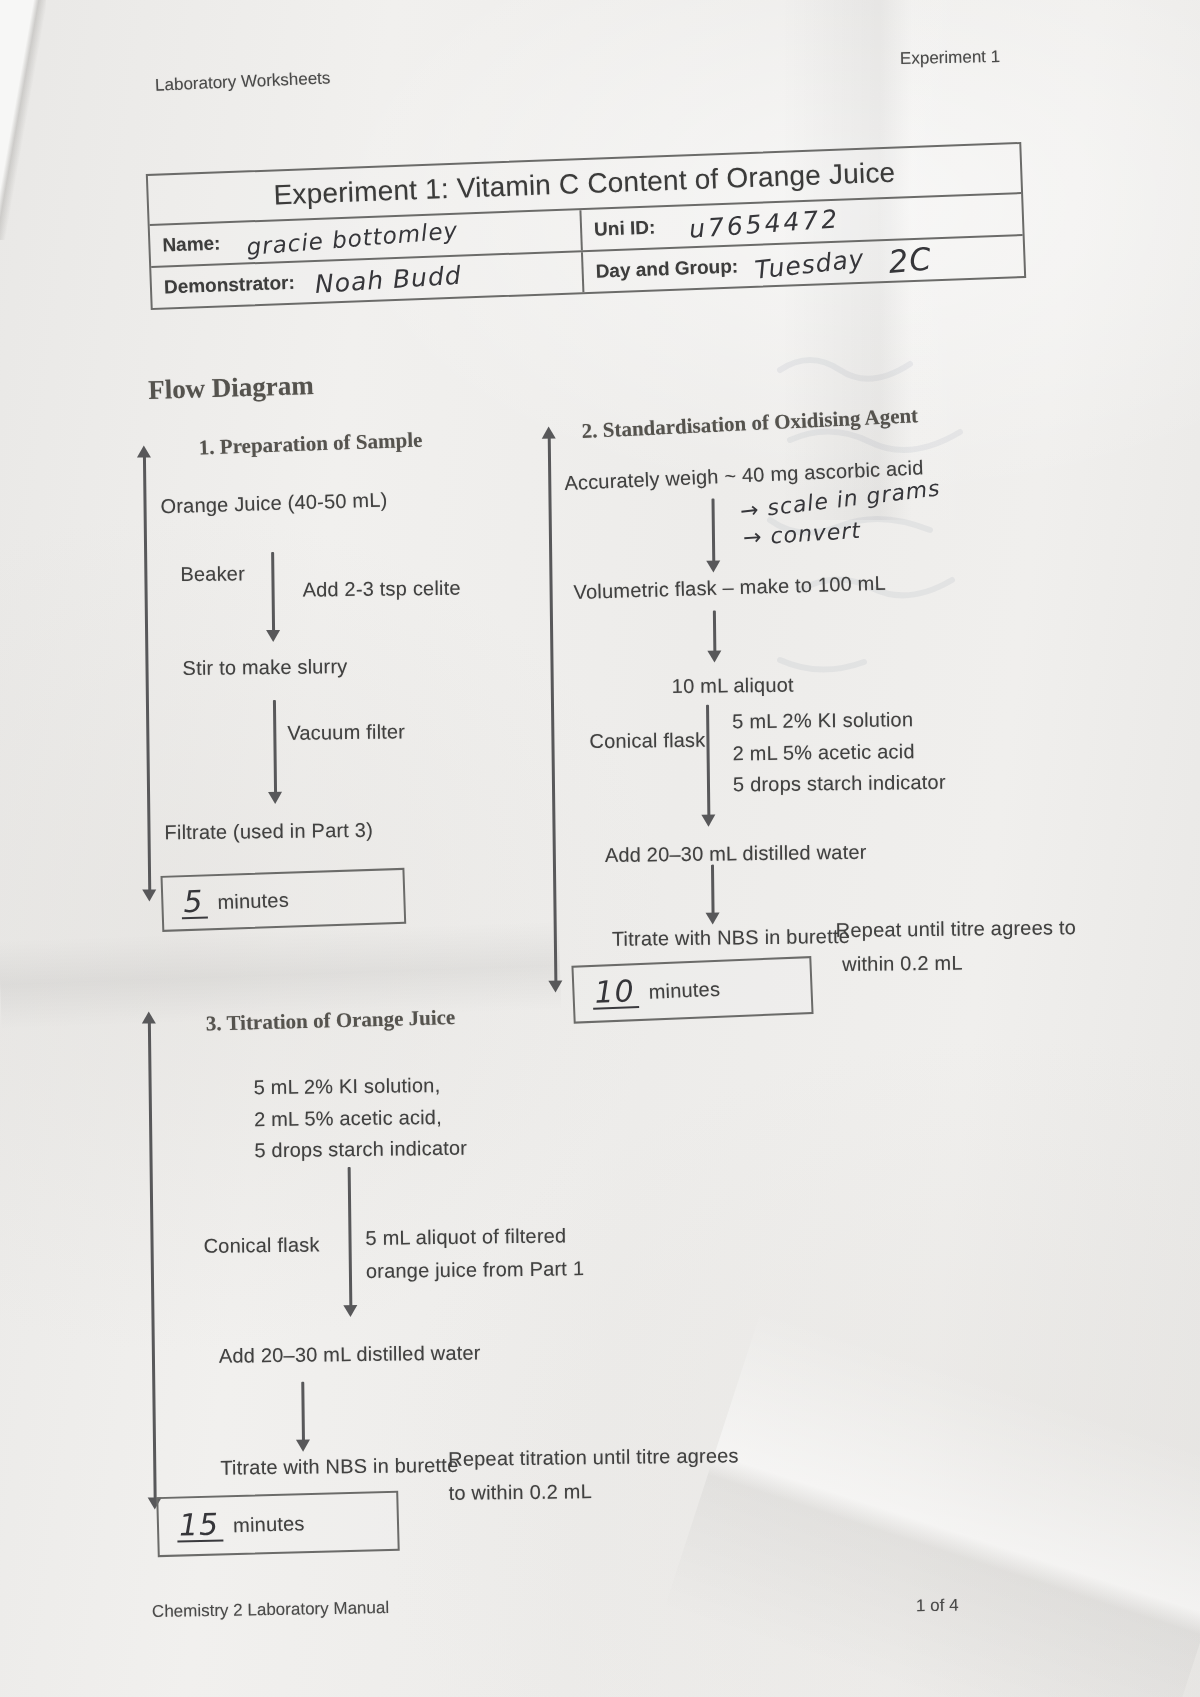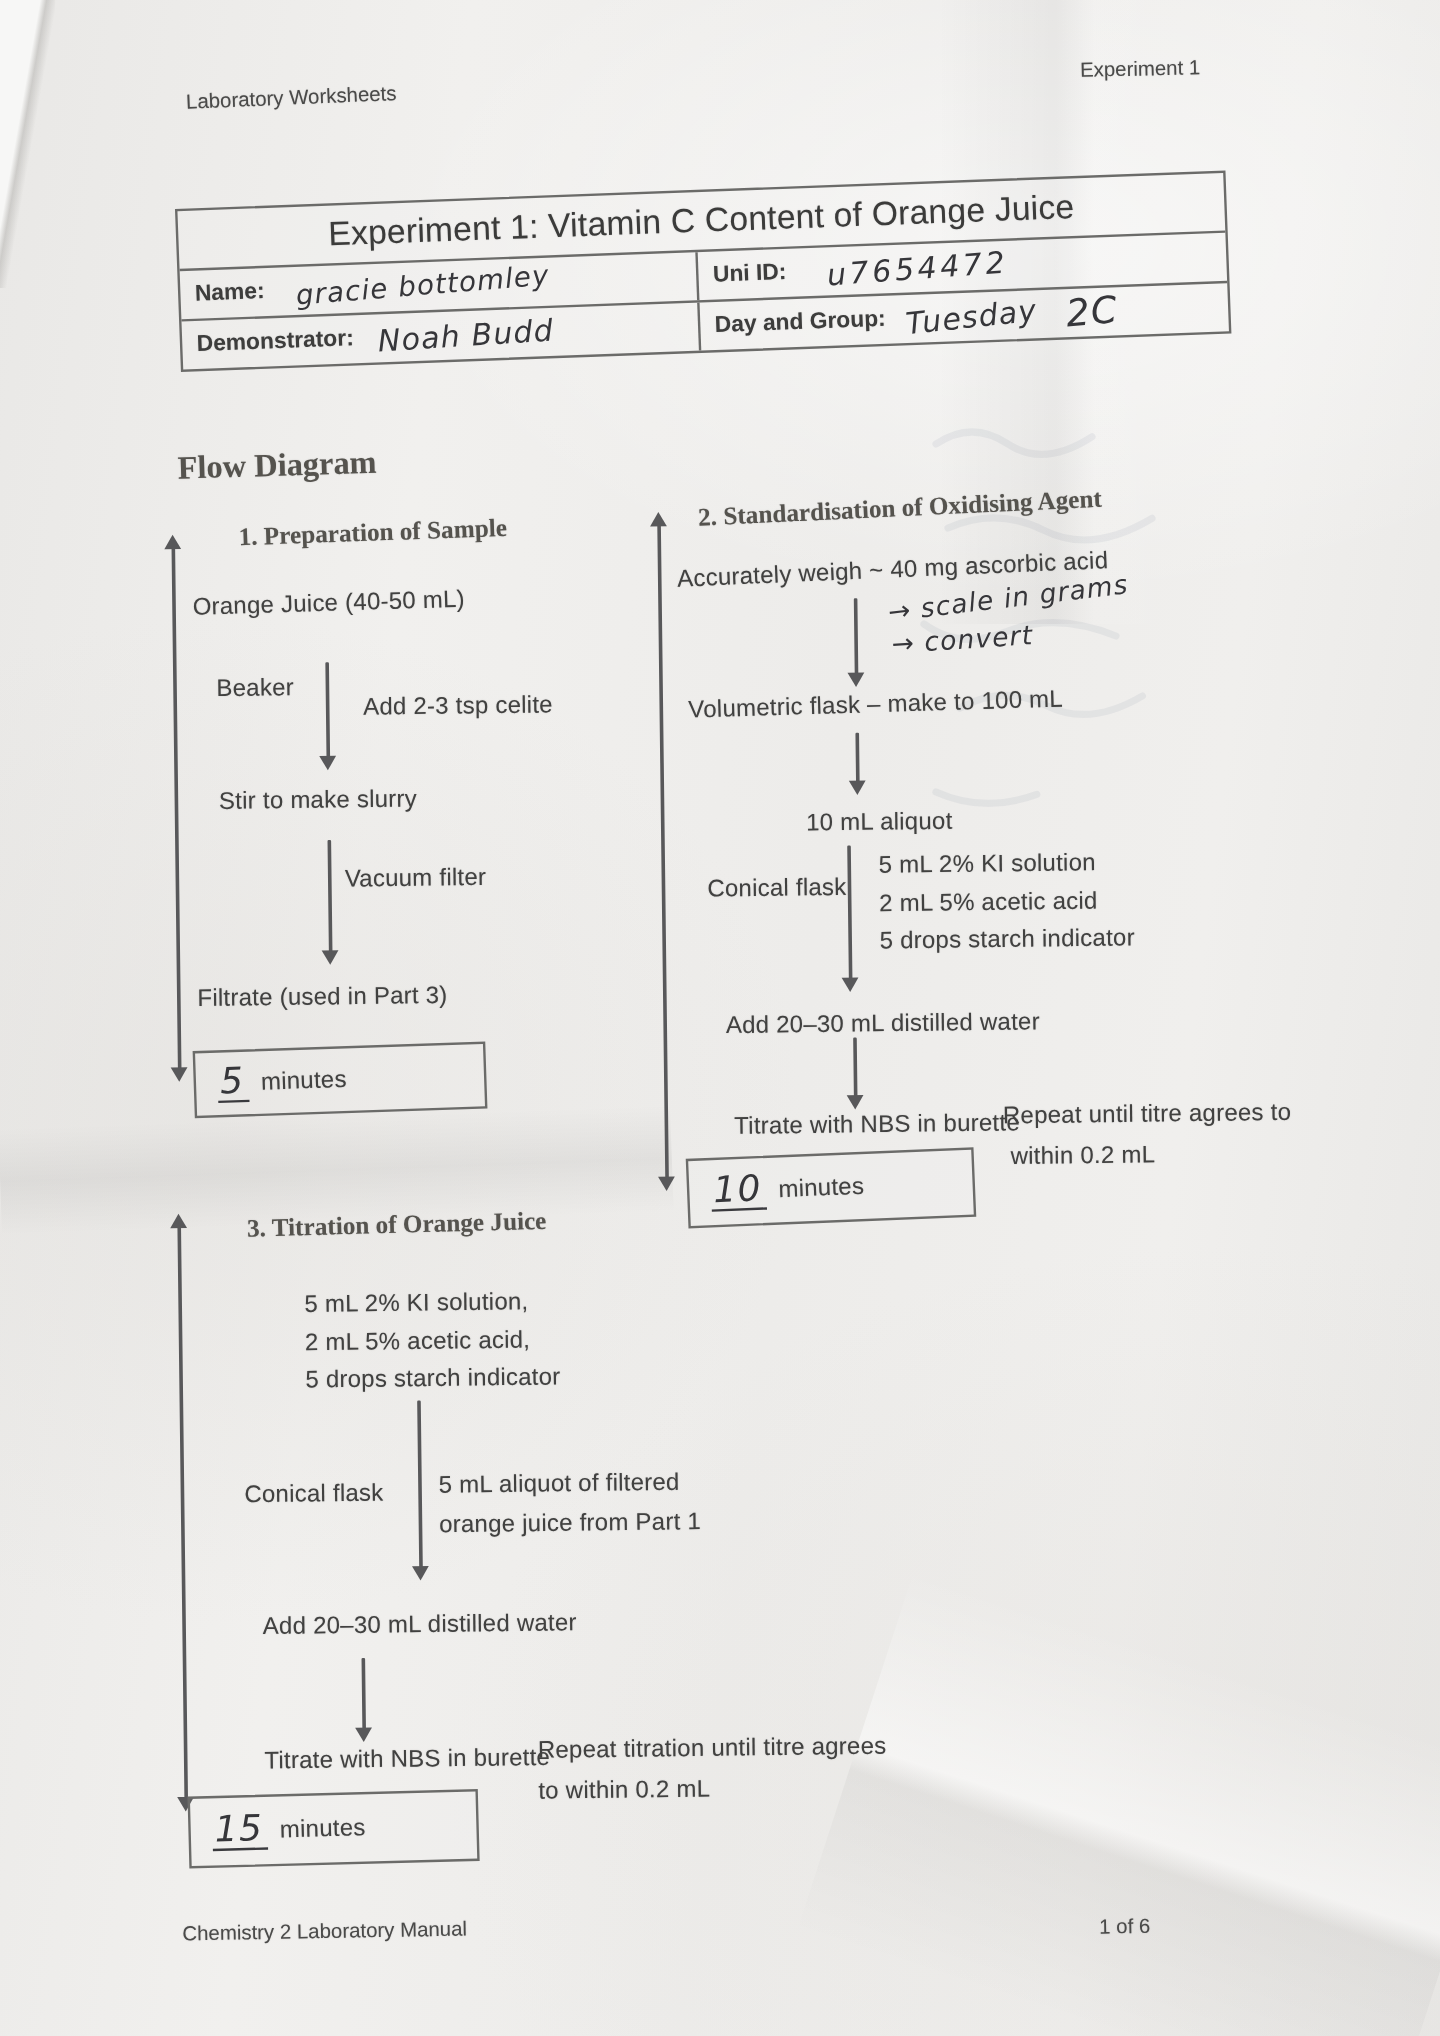--- a/index.html
+++ b/index.html
@@ -150,15 +150,15 @@
     <div class="txt body20" style="left:214px; top:1452px;">Titrate with NBS in burette</div>
     <div class="txt body20" style="left:442px; top:1446px;">Repeat titration until titre agrees</div>
     <div class="txt body20" style="left:442px; top:1480px;">to within 0.2 mL</div>
     <div class="timebox" style="left:150px; top:1490px; width:220px; height:56px; transform:rotate(-0.8deg);">
       <span class="hand timenum">15</span>
       <span class="txt body20" style="position:static;">minutes</span>
     </div>
   </div>
 
   <div class="txt small" style="left:152px; top:1600px; transform:rotate(-1deg);">Chemistry 2 Laboratory Manual</div>
-  <div class="txt small" style="left:916px; top:1596px; transform:rotate(-1deg);">1 of 6</div>
+  <div class="txt small" style="left:916px; top:1596px; transform:rotate(-1deg);">1 of 4</div>
 
 </div>
 
 </body></html>

